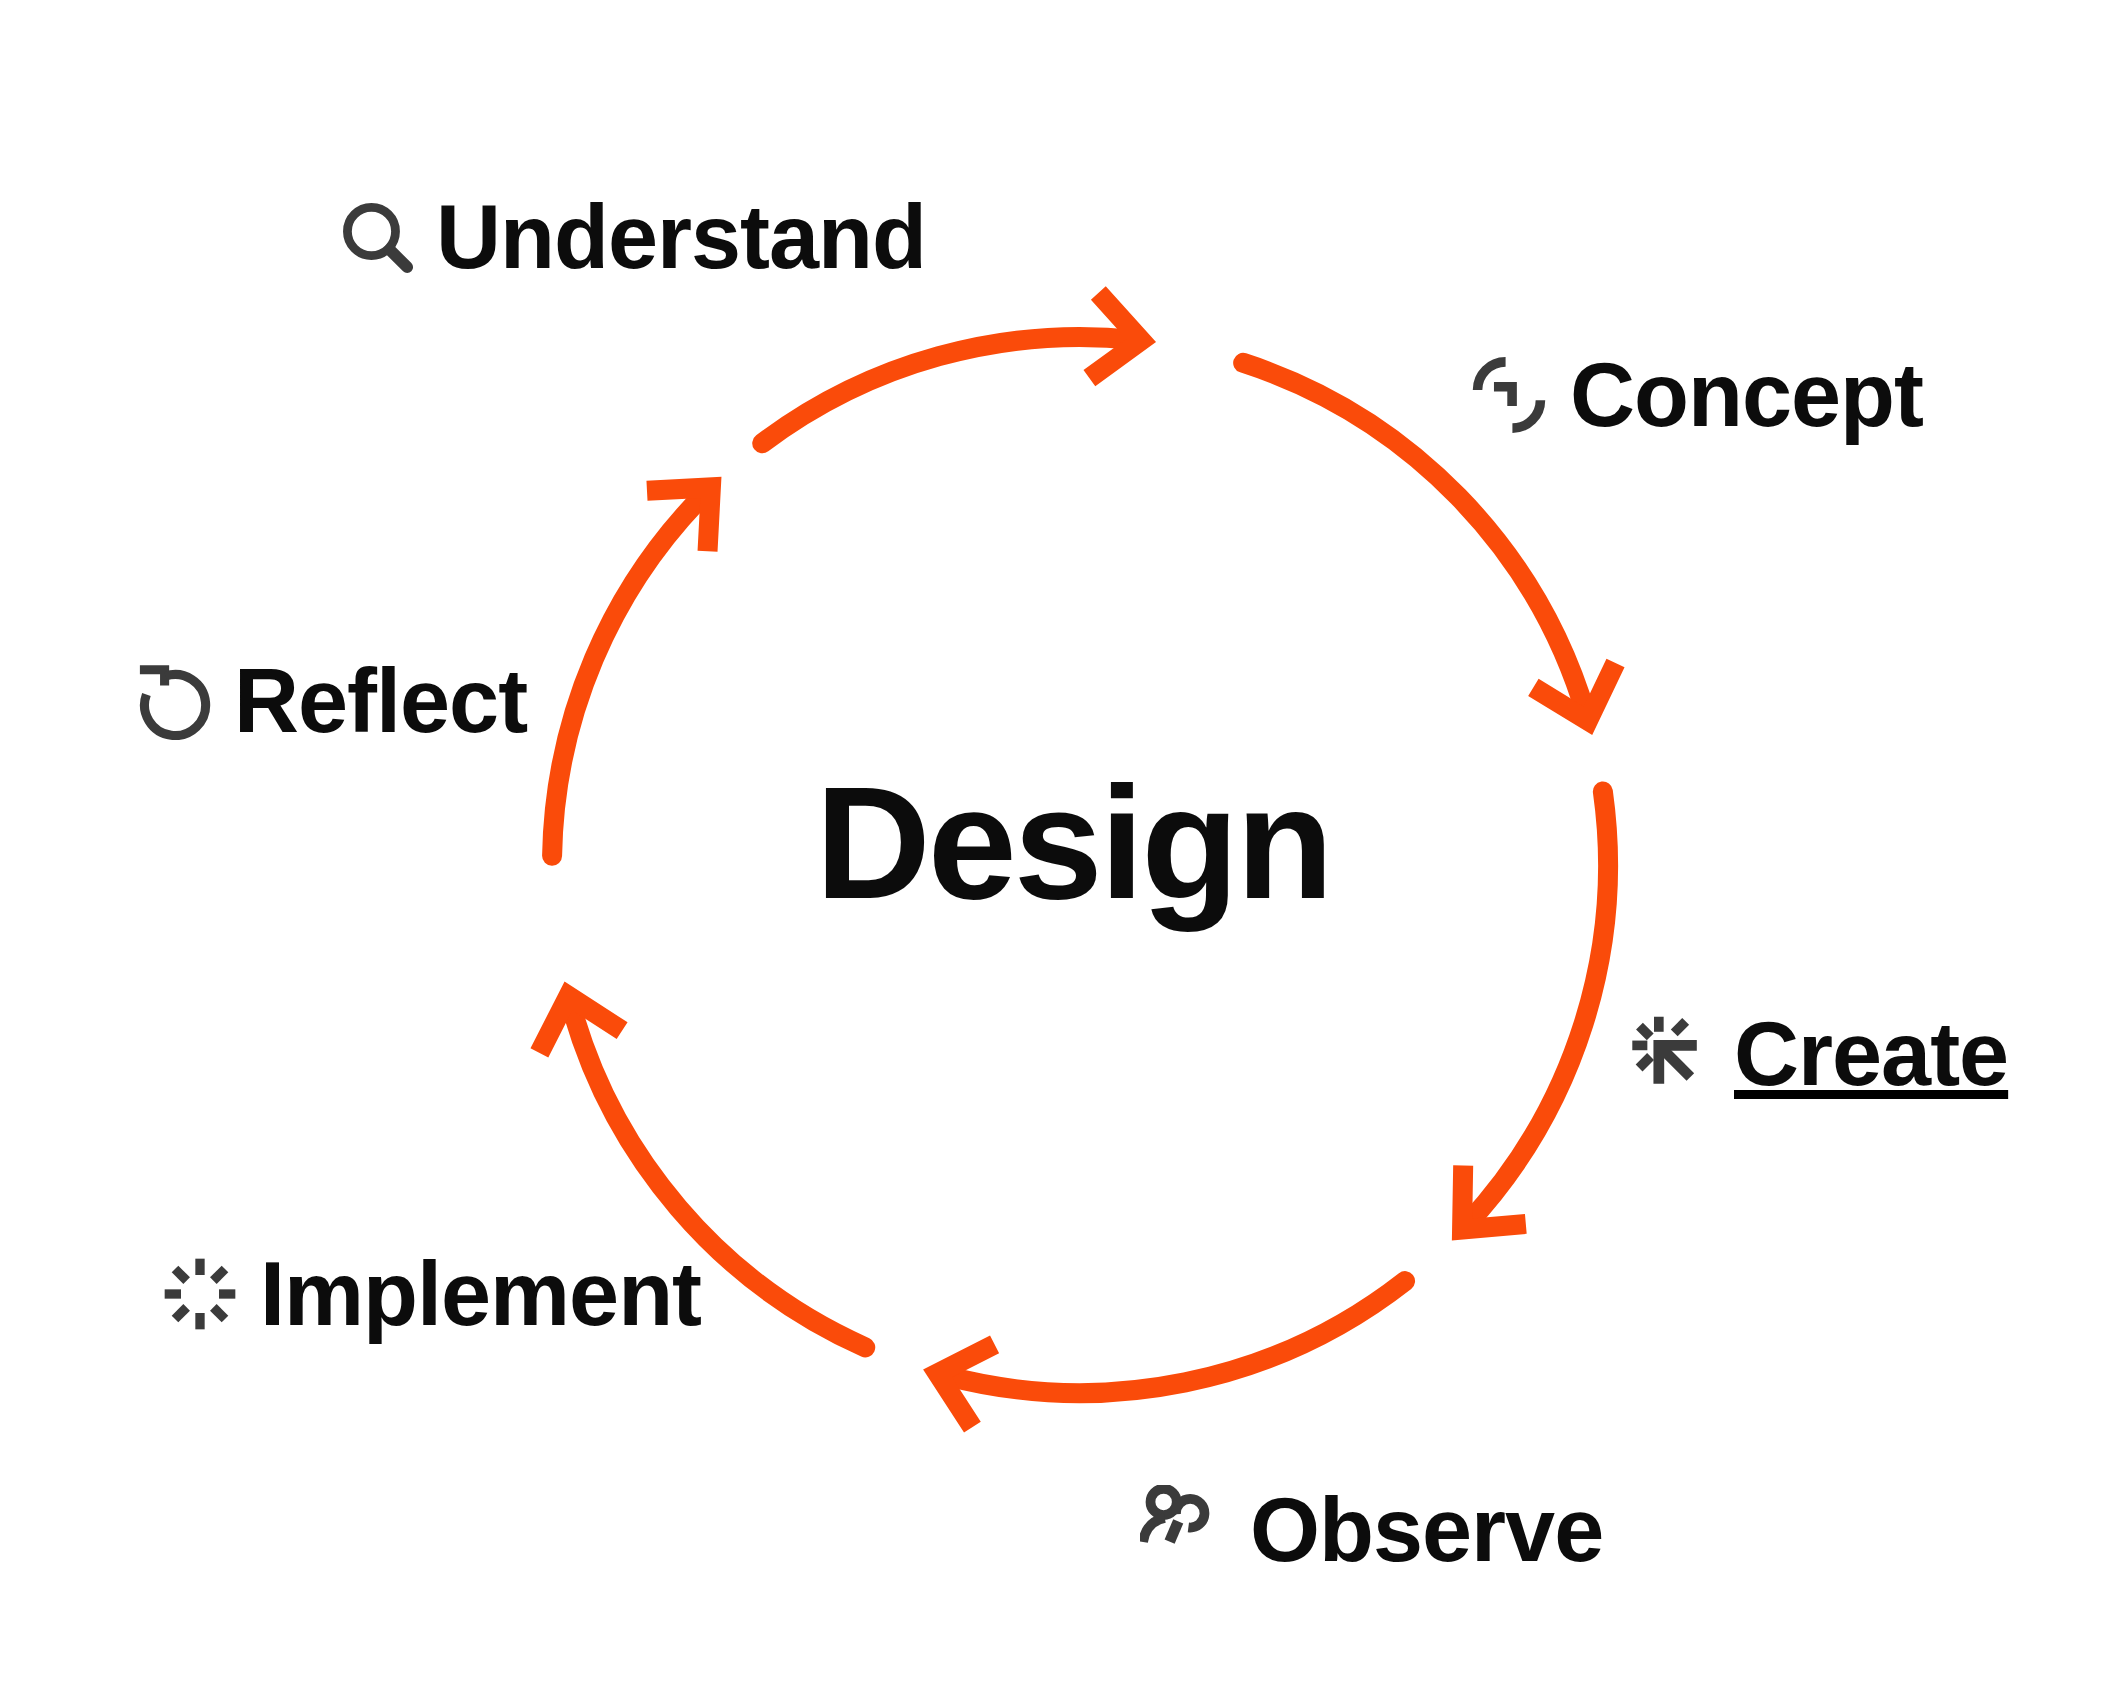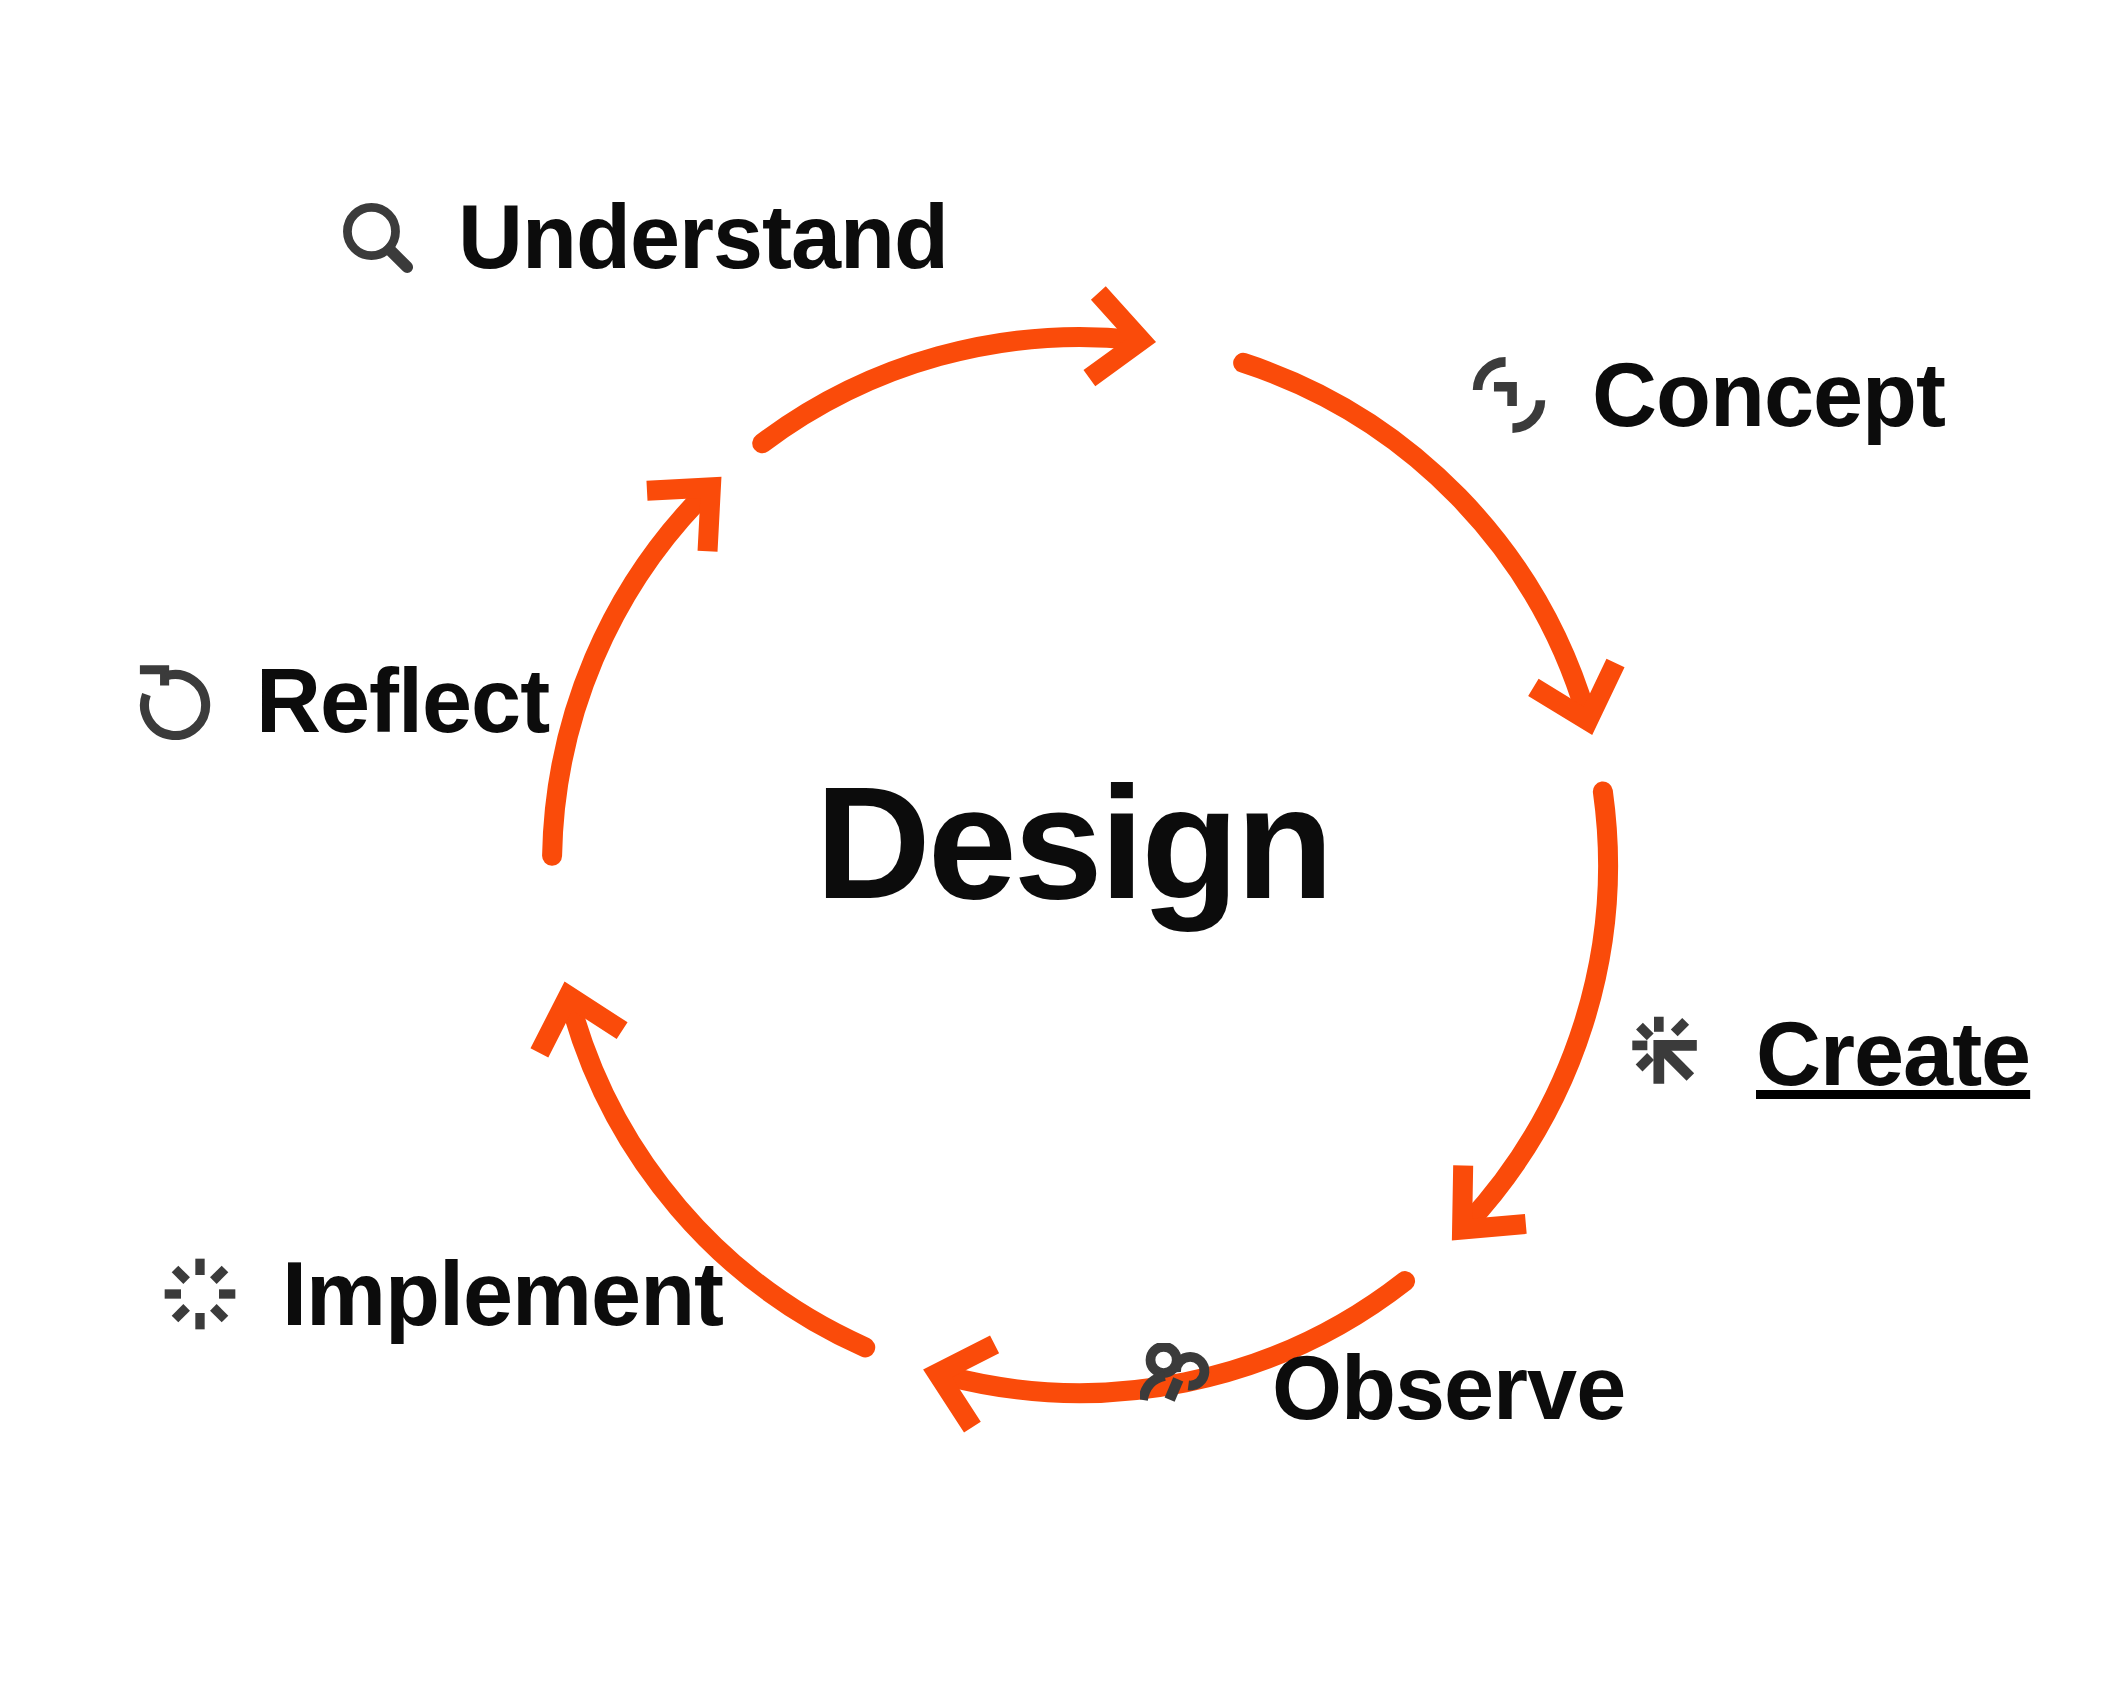--- a/index.html
+++ b/index.html
@@ -32,39 +32,39 @@
     font-size: 160px;
     font-weight: 700;
     letter-spacing: -3px;
     color: var(--text-color, #0c0c0c);
     white-space: nowrap;
   }
   .stage {
     position: absolute;
     display: flex;
     align-items: center;
-    gap: 42px;
+    gap: 20px;
     height: 100px;
     white-space: nowrap;
   }
   .stage .label {
     font-size: 90px;
     font-weight: 700;
     letter-spacing: -1px;
     color: var(--text-color, #0c0c0c);
   }
   .icon {
     stroke: var(--icon-color, #3b3b3b);
     fill: none;
     flex: 0 0 auto;
   }
   #stage-understand { left: 338px;  top: 187px; }
   #stage-concept    { left: 1468px; top: 345px; }
   #stage-create     { left: 1628px; top: 1004px; text-decoration: underline; }
-  #stage-observe    { left: 1140px; top: 1338px; justify-content: center; }
+  #stage-observe    { left: 1140px; top: 1480px; justify-content: center; }
   #stage-implement  { left: 160px;  top: 1244px; }
   #stage-reflect    { left: 136px;  top: 607px; margin-top: 44px; }
 </style>
 </head>
 <body style="background: rgb(255, 255, 255);">
 
 <div class="canvas">
 
   <svg id="ring-svg" width="2126" height="1686">
       <path d="M 762.2416677757185 443.32045069502936 A 528 528 0 0 1 1135.1910286053208 339.8924392455516" stroke="#FA4B0A" stroke-width="20" stroke-linecap="round" fill="none"></path>

